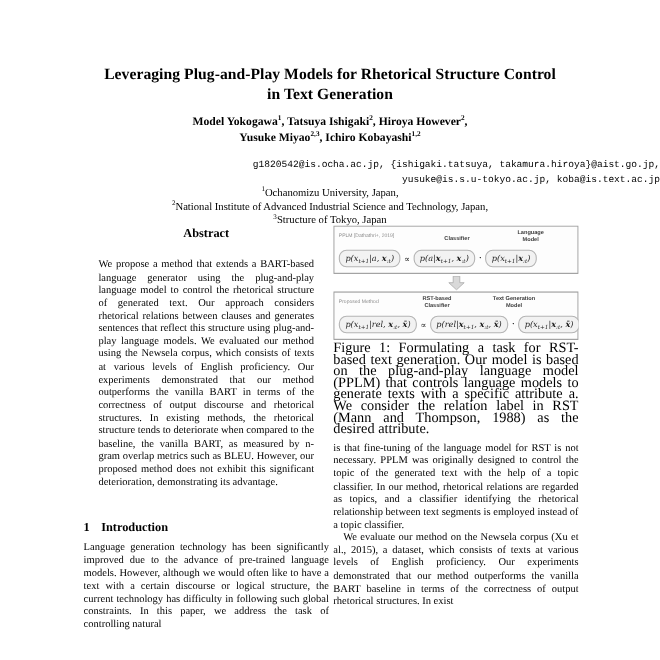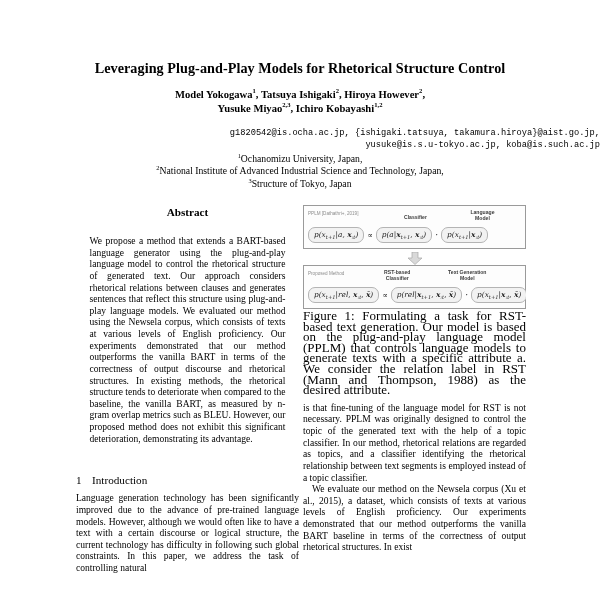--- a/index.html
+++ b/index.html
@@ -84,21 +84,21 @@
   .col-right { left: 303px; }
 
   .section-head {
     font-weight: bold;
     font-size: 11.2px;
     line-height: 14px;
     text-align: center;
     margin: 0 0 7px 0;
   }
   .section-head-num {
-    font-weight: normal;
+    font-weight: bold;
     font-size: 11.2px;
     line-height: 14px;
     text-align: left;
     margin: 0 0 5px 0;
   }
   .section-head-num .num {
     display: inline-block;
     width: 16px;
   }
 
@@ -200,30 +200,31 @@
     margin: 2px 0 0 0;
   }
 </style>
 </head>
 <body>
 
 <div class="page">
 
   <div class="title">
     <div>Leveraging Plug-and-Play Models for Rhetorical Structure Control</div>
+    <div>in Text Generation</div>
   </div>
 
   <div class="authors">
     <div><span>Model Yokogawa</span><sup>1</sup><span>, Tatsuya Ishigaki</span><sup>2</sup><span>, Hiroya However</span><sup>2</sup><span>,</span></div>
     <div><span>Yusuke Miyao</span><sup>2,3</sup><span>, Ichiro Kobayashi</span><sup>1,2</sup></div>
   </div>
 
   <div class="emails">
     <div>g1820542@is.ocha.ac.jp, {ishigaki.tatsuya, takamura.hiroya}@aist.go.jp,</div>
-    <div>yusuke@is.s.u-tokyo.ac.jp, koba@is.such.ac.jp</div>
+    <div>yusuke@is.s.u-tokyo.ac.jp, koba@is.text.ac.jp</div>
   </div>
 
   <div class="affils">
     <div><sup>1</sup><span>Ochanomizu University, Japan,</span></div>
     <div><sup>2</sup><span>National Institute of Advanced Industrial Science and Technology, Japan,</span></div>
     <div><sup>3</sup><span>Structure of Tokyo, Japan</span></div>
   </div>
 
   <div class="columns">
 

